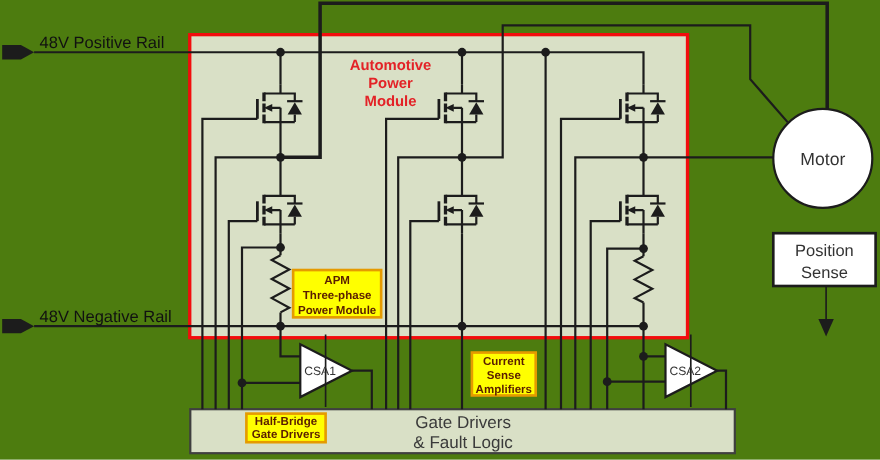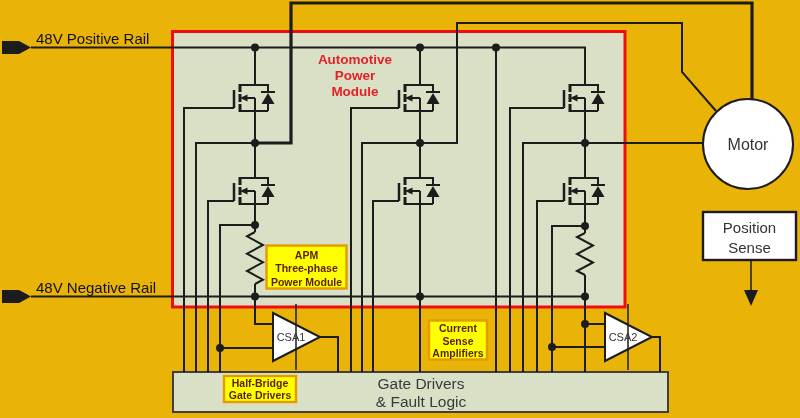--- a/index.html
+++ b/index.html
@@ -1,16 +1,16 @@
 <!DOCTYPE html>
 <html style="--module-fill: #d9e0c6; --outline-red: #f20d0d; --title-red: #e32227; --label-yellow: #ffff00; --label-border: #e59b00; --label-text: #5a1e00; --wire: #1c1c1c;"><head>
 <meta charset="utf-8">
 <style>
   html,body{margin:0;padding:0;background:#fff;}
-  .stage{position:relative;width:800px;height:418px;background:#eab308;overflow:hidden;
+  .stage{position:relative;width:800px;height:418px;background:#4d7c0f;overflow:hidden;
          font-family:"Liberation Sans",sans-serif;}
   svg{display:block;}
   
   .wire{fill:none;stroke:var(--wire,#1c1c1c);stroke-width:2;}
   .wire-thick{fill:none;stroke:var(--wire,#1c1c1c);stroke-width:3.2;}
   .wire-thin{fill:none;stroke:var(--wire,#1c1c1c);stroke-width:1.5;}
   .dot{fill:var(--wire,#1c1c1c);stroke:none;}
   .solid{fill:var(--wire,#1c1c1c);stroke:none;}
   
   .module-box{fill:var(--module-fill,#d9e0c6);stroke:var(--outline-red,#f20d0d);stroke-width:3;}

